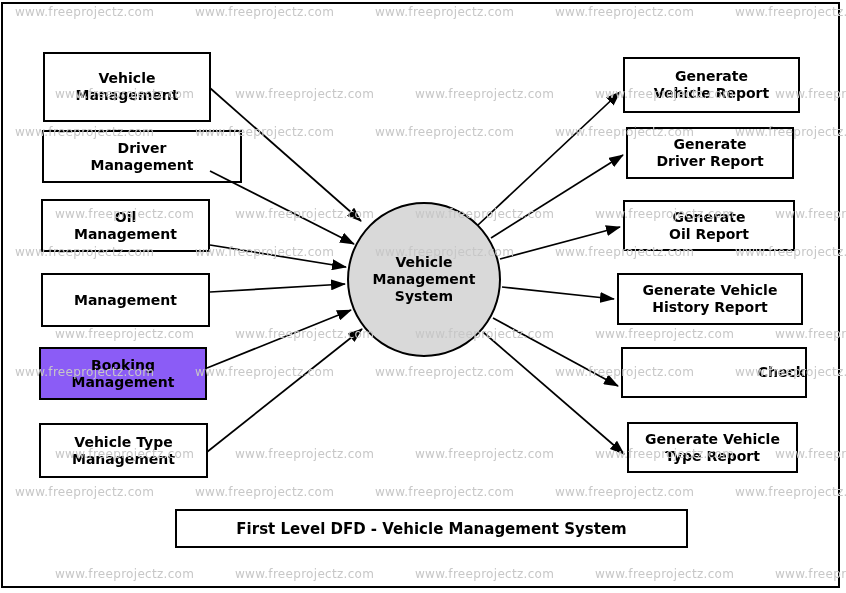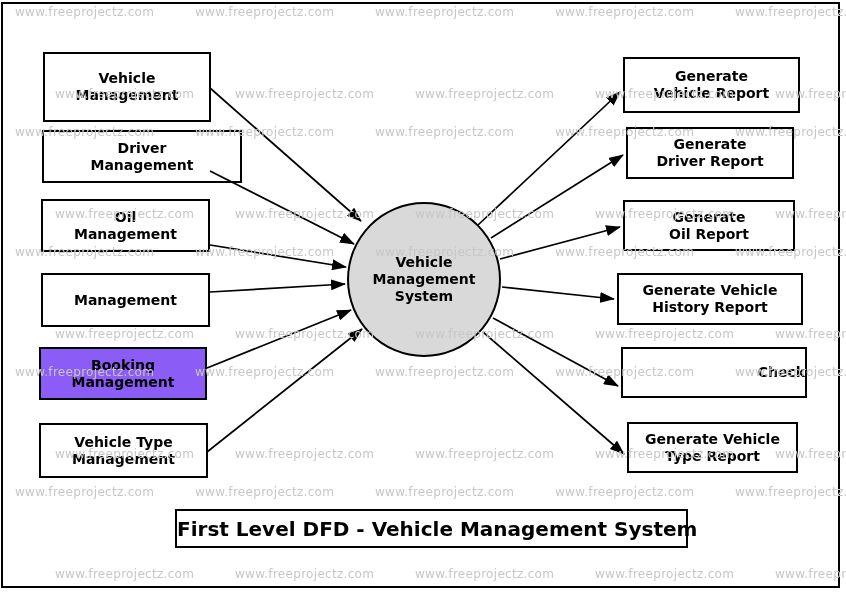--- a/index.html
+++ b/index.html
@@ -20,22 +20,22 @@
   #process{
     position:absolute;left:347px;top:202px;width:154px;height:155px;
     border:2.5px solid #000;border-radius:50%;box-sizing:border-box;
     display:flex;flex-direction:column;align-items:center;justify-content:center;
     text-align:center;font-weight:bold;font-size:14px;line-height:17px;color:#000;
   }
   #arrow-layer{position:absolute;left:0;top:0;width:846px;height:593px;}
   #title-box{
     position:absolute;left:175px;top:509px;width:513px;height:39px;
     border:2.5px solid #000;box-sizing:border-box;background:#fff;
-    display:flex;align-items:center;justify-content:flex-start;
-    font-weight:bold;font-size:20px;color:#000;white-space:nowrap;
+    display:flex;align-items:center;justify-content:center;
+    font-weight:bold;font-size:15px;color:#000;white-space:nowrap;
   }
   .wm{
     position:absolute;font-size:12px;letter-spacing:0.3px;font-weight:normal;
     white-space:nowrap;pointer-events:none;
   }
   #watermark-layer{position:absolute;left:0;top:0;width:846px;height:593px;pointer-events:none;}
 </style>
 </head>
 <body>
 

